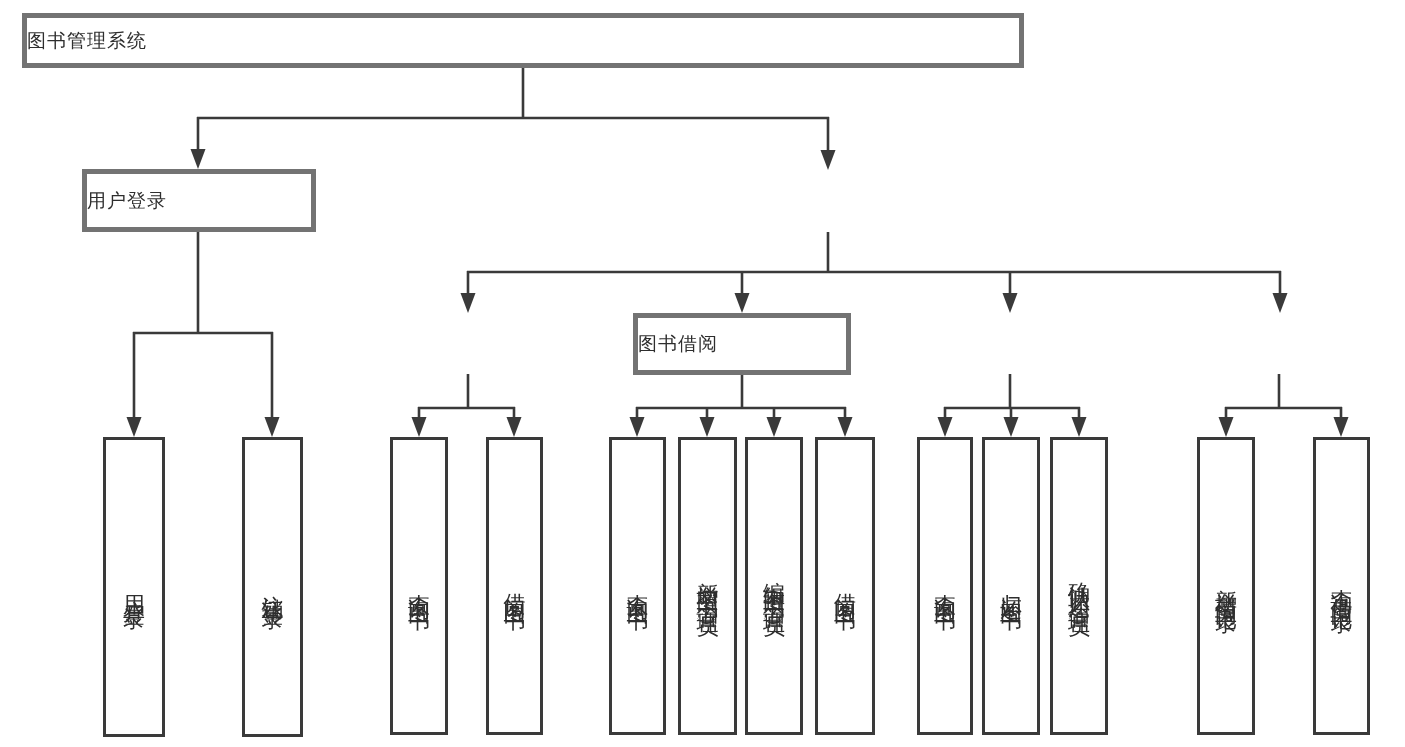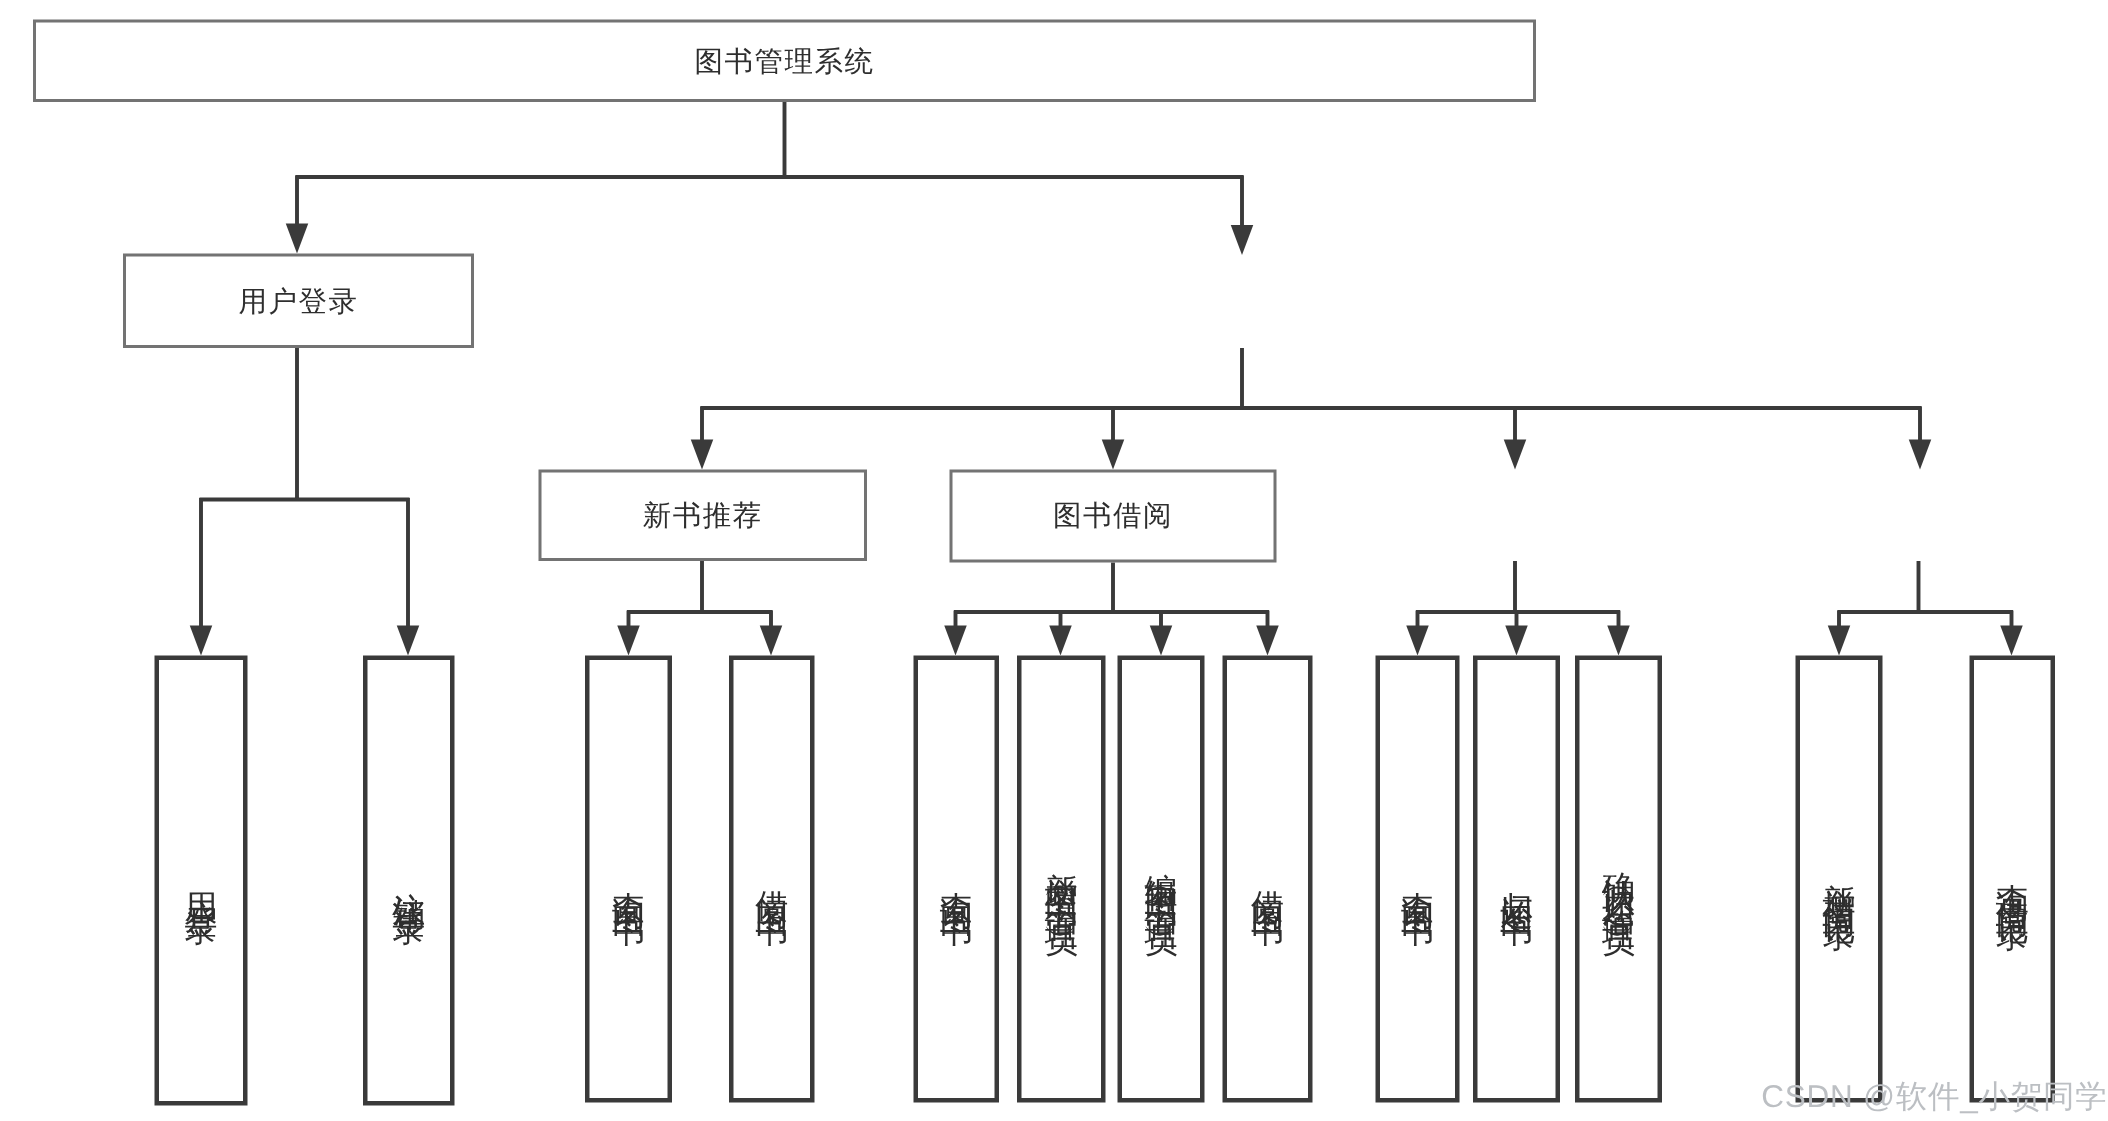--- a/index.html
+++ b/index.html
@@ -5,22 +5,22 @@
   html,body{margin:0;padding:0;}
   body{
     width:1405px;height:747px;position:relative;background:#ffffff;
     font-family:"Liberation Sans","DejaVu Sans",sans-serif;
     overflow:hidden;
   }
   #canvas{position:absolute;left:0;top:0;width:1405px;height:747px;}
   svg.connectors{position:absolute;left:0;top:0;z-index:1;}
   .hnode{
     position:absolute;box-sizing:border-box;z-index:2;
-    border:2px solid #737373;background:#ffffff;
-    display:flex;align-items:center;justify-content:center;
+    border:5px solid #737373;background:#ffffff;
+    display:flex;align-items:center;
     font-size:19px;color:#2e2e2e;letter-spacing:1px;
   }
   .vnode{
     position:absolute;box-sizing:border-box;z-index:2;
     border:3px solid #3a3a3a;background:#ffffff;
     display:flex;align-items:center;justify-content:center;
   }
   .vtext{
     writing-mode:vertical-rl;text-orientation:mixed;
     font-size:22px;line-height:1;letter-spacing:5px;color:#2e2e2e;
@@ -80,23 +80,20 @@
   </svg>
 
   <div class="hnode" style="left:22px;top:13px;width:1002px;height:55px">
     <span>图书管理系统</span>
   </div>
 
   <div class="hnode" style="left:82px;top:169px;width:234px;height:63px">
     <span>用户登录</span>
   </div>
 
-  <div class="hnode" style="left:359px;top:313px;width:219px;height:61px">
-    <span>新书推荐</span>
-  </div>
   <div class="hnode" style="left:633px;top:313px;width:218px;height:62px">
     <span>图书借阅</span>
   </div>
 
   <div class="vnode" style="left:103px;top:437px;width:62px;height:300px">
     <span class="vtext">用户登录</span>
   </div>
   <div class="vnode" style="left:242px;top:437px;width:61px;height:300px">
     <span class="vtext">注销登录</span>
   </div>
@@ -131,15 +128,14 @@
     <span class="vtext">确认归还（管理员）</span>
   </div>
 
   <div class="vnode" style="left:1197px;top:437px;width:58px;height:298px">
     <span class="vtext">新增借阅记录</span>
   </div>
   <div class="vnode" style="left:1313px;top:437px;width:57px;height:298px">
     <span class="vtext">查询借阅记录</span>
   </div>
 
-  <span class="watermark">CSDN @软件_小贺同学</span>
 
 </div>
 
 </body></html>

